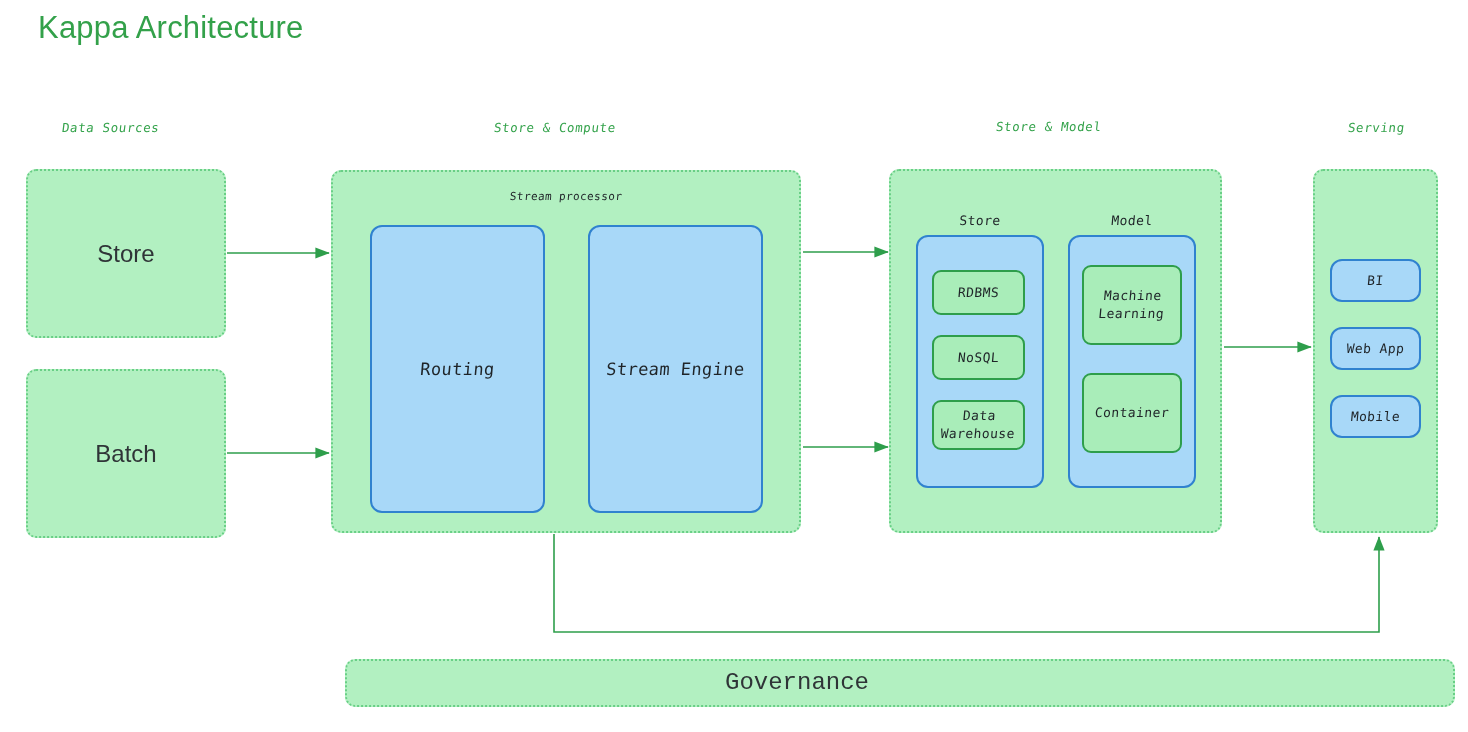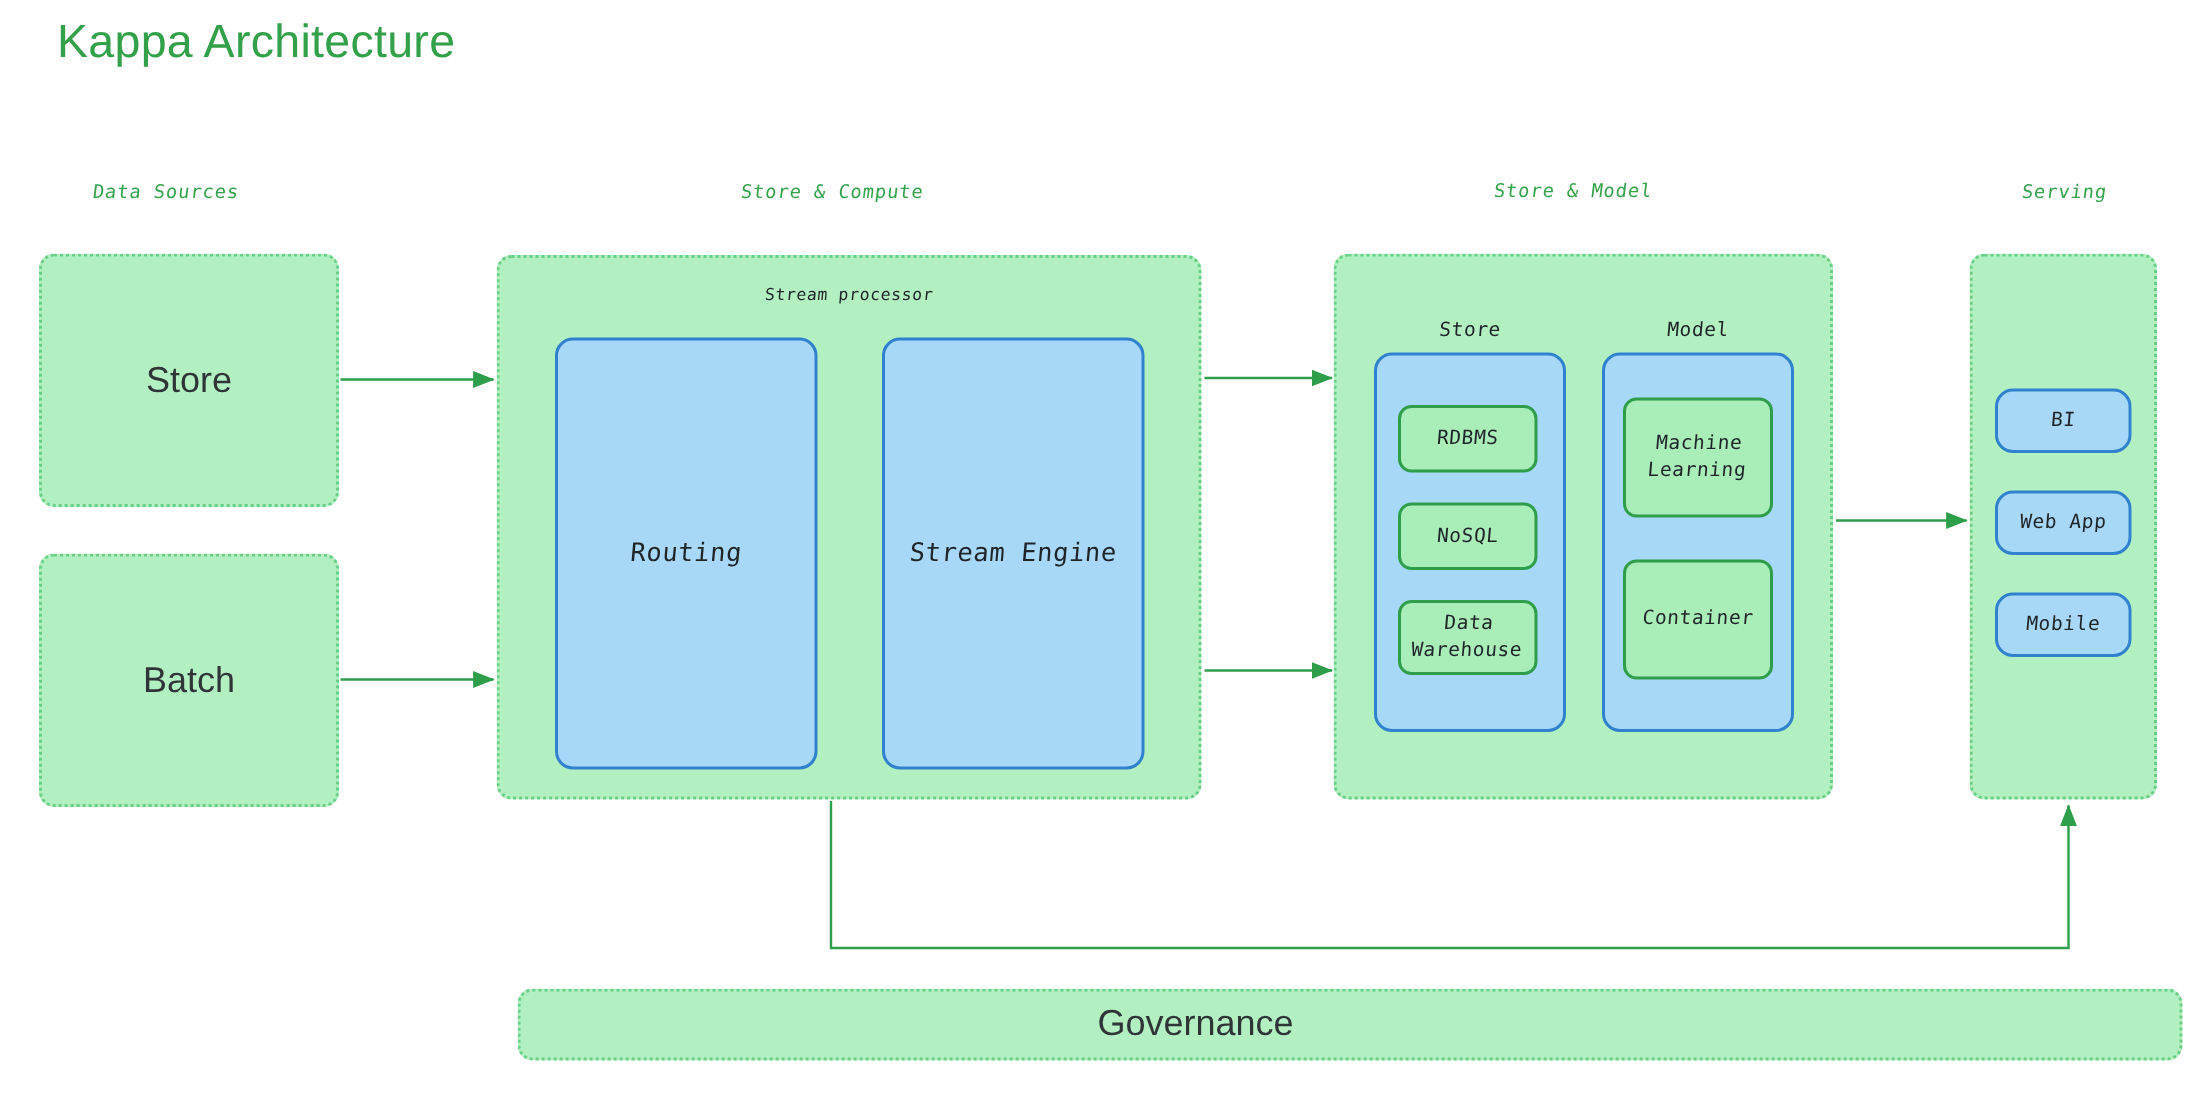--- a/index.html
+++ b/index.html
@@ -168,21 +168,21 @@
   <div class="blue-box" style="left:1330px; top:259px; width:91px; height:43px;"></div>
   <div class="hand md ctr" style="left:1330px; top:259px; width:91px; height:43px;">BI</div>
 
   <div class="blue-box" style="left:1330px; top:327px; width:91px; height:43px;"></div>
   <div class="hand md ctr" style="left:1330px; top:327px; width:91px; height:43px;">Web App</div>
 
   <div class="blue-box" style="left:1330px; top:395px; width:91px; height:43px;"></div>
   <div class="hand md ctr" style="left:1330px; top:395px; width:91px; height:43px;">Mobile</div>
 
   <div class="group-box" style="left:345px; top:659px; width:1110px; height:48px;"></div>
-  <div class="big-label" style="left:345px; top:659px; width:904px; height:48px; line-height:48px;">Governance</div>
+  <div class="big-label" style="left:345px; top:659px; width:904px; height:48px; line-height:48px;font-family:Liberation Mono, monospace;">Governance</div>
 
   <svg class="arrows" viewBox="0 0 1468 732">
     <defs>
       <marker id="ah" markerWidth="9" markerHeight="7" refX="8.5" refY="3.5" orient="auto">
         <polygon points="0 0, 9 3.5, 0 7" fill="#2e9e4b"></polygon>
       </marker>
     </defs>
 
     <line x1="227" y1="253" x2="329" y2="253" stroke="#2e9e4b" stroke-width="1.6" marker-end="url(#ah)"></line>
 

